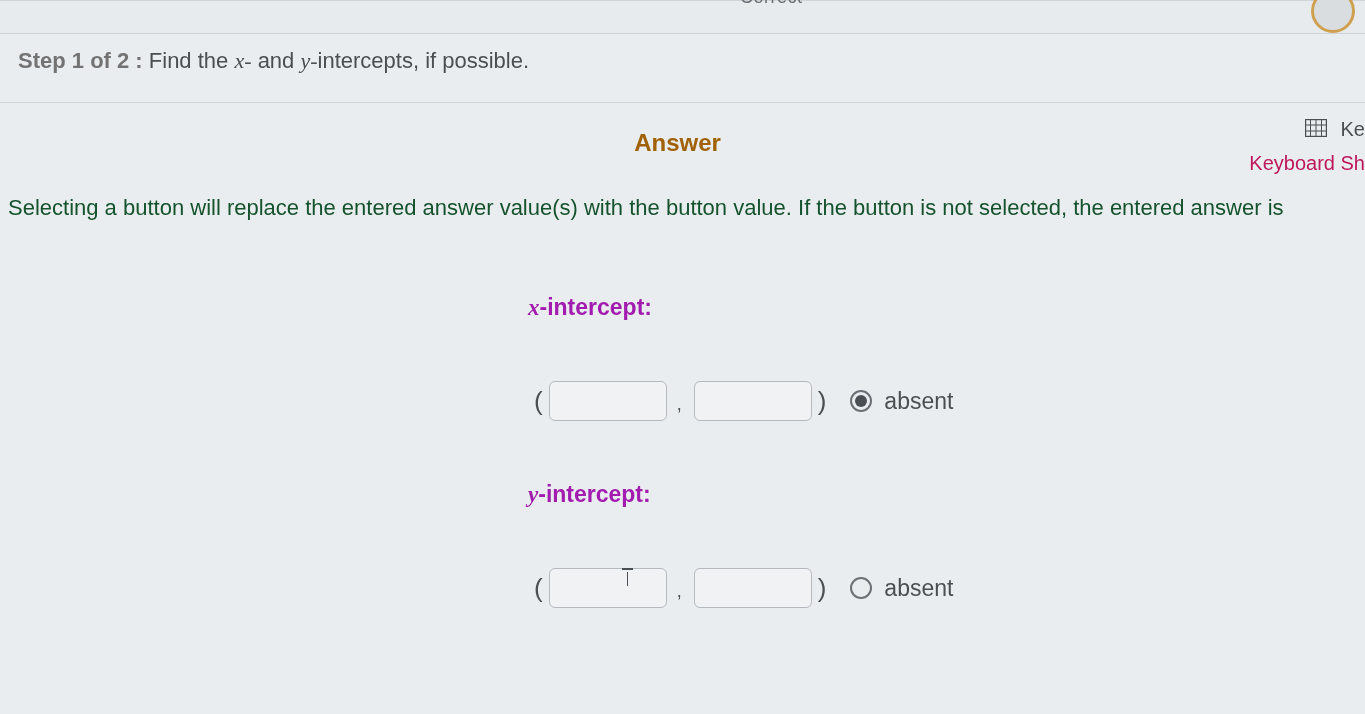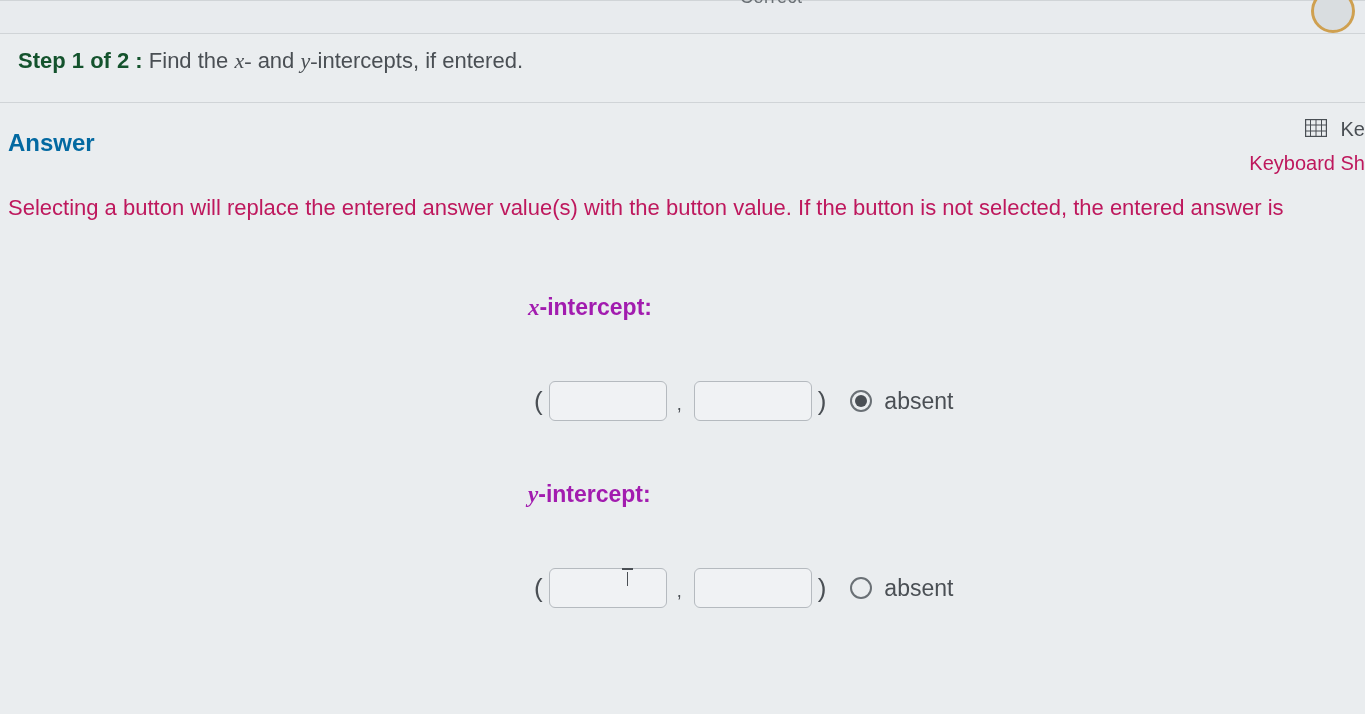--- a/index.html
+++ b/index.html
@@ -41,36 +41,37 @@
       background: #d9dde0;
       border: 3px solid #cfa050;
     }
     .step-line {
       padding: 14px 18px 28px 18px;
       font-size: 22px;
       color: #4a4f54;
     }
     .step-line .strong {
       font-weight: 700;
-      color: #14532d;
+      color: #737373;
       text-align: center;
     }
     .step-line .italic {
       font-style: italic;
       font-family: "Times New Roman", serif;
     }
     .answer-section {
       border-top: 1px solid #d0d4d7;
       padding: 26px 18px 0 8px;
       position: relative;
     }
     .answer-heading {
       font-size: 24px;
       font-weight: 700;
-      color: #0369a1;
+      color: #a16207;
+      text-align: center;
     }
     .right-links {
       position: absolute;
       right: 0;
       top: 15px;
       text-align: right;
       font-size: 20px;
       color: #4a4f54;
     }
     .kb-link {
@@ -78,21 +79,21 @@
       margin-top: 10px;
       display: block;
     }
     .icon-keypad {
       display: inline-block;
       vertical-align: middle;
       margin-right: 8px;
     }
     .help-text {
       font-size: 22px;
-      color: #be185d;
+      color: #14532d;
       padding: 34px 0 0 0;
       line-height: 1.5;
     }
     .form-area {
       margin-left: 520px;
       margin-top: 70px;
     }
     .intercept-label {
       font-size: 23px;
       font-weight: 700;
@@ -182,21 +183,21 @@
 </head>
 <body>
 
 <div class="top-bar">
   <span class="top-label">Correct</span>
   <div class="top-badge"></div>
 </div>
 
 <div class="step-line">
   <span class="strong">Step 1 of 2 :</span>
-  <span>Find the </span><span class="italic">x-</span><span> and </span><span class="italic">y-</span><span>intercepts, if entered.</span>
+  <span>Find the </span><span class="italic">x-</span><span> and </span><span class="italic">y-</span><span>intercepts, if possible.</span>
 </div>
 
 <div class="answer-section">
   <div class="answer-heading">Answer</div>
   <div class="right-links">
     <div>
       <span class="icon-keypad">
         <svg width="22" height="18" viewBox="0 0 22 18">
           <rect x="0.5" y="0.5" width="21" height="17" fill="none" stroke="#4a4f54" stroke-width="1.4"></rect>
           <line x1="0.5" y1="6" x2="21.5" y2="6" stroke="#4a4f54" stroke-width="1"></line>

